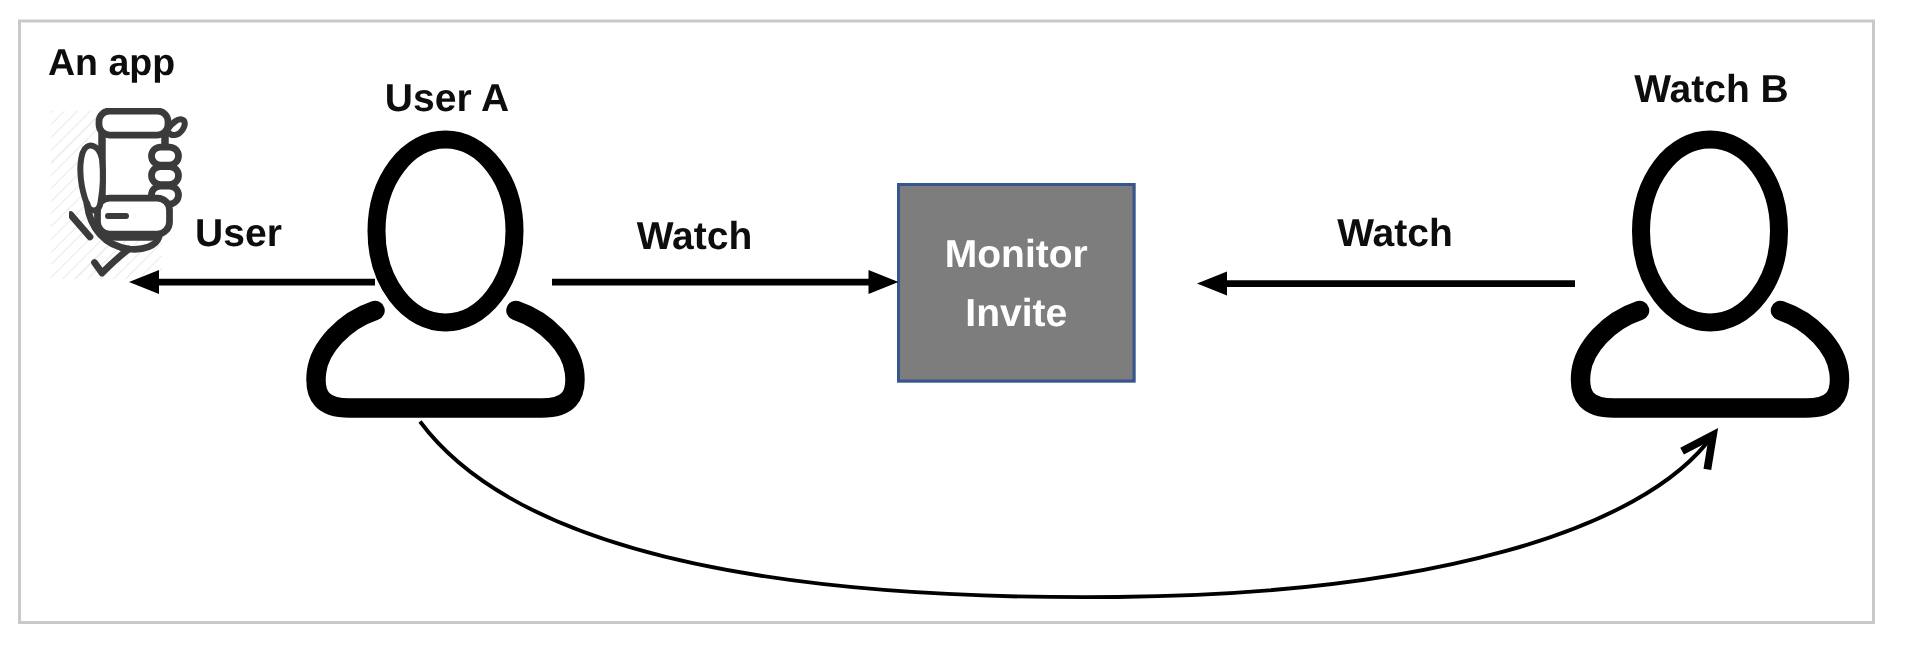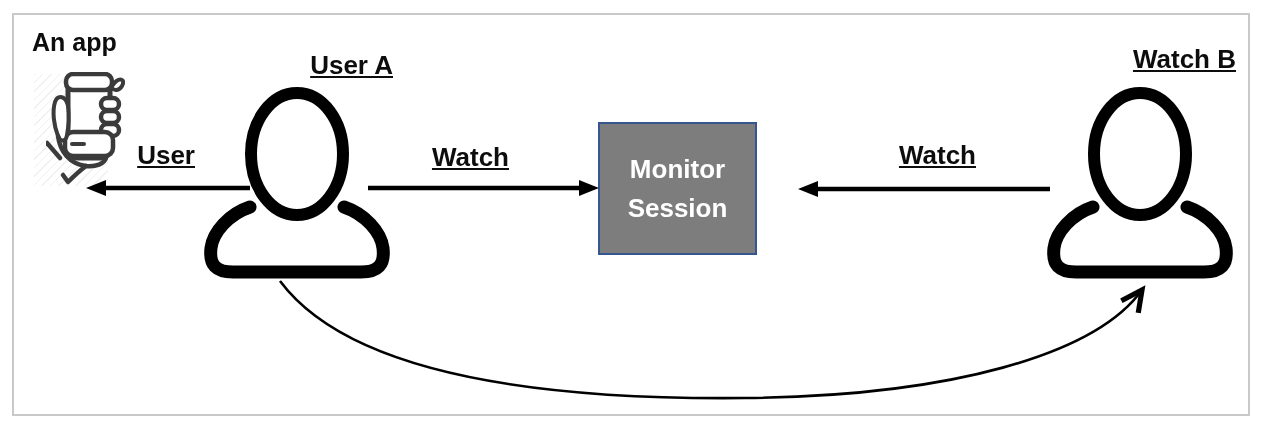--- a/index.html
+++ b/index.html
@@ -8,21 +8,21 @@
     font-family:"Liberation Sans",sans-serif;overflow:hidden;
   }
   .frame{
     position:absolute;left:12px;top:13px;width:1238px;height:403px;
     border:2px solid #c9c9c9;background:#ffffff;box-sizing:border-box;
   }
   .lbl{
     position:absolute;font-weight:700;color:#0d0d0d;font-size:26px;
     white-space:nowrap;line-height:30px;
   }
-  .lbl.center{text-align:right;text-decoration:underline;}
+  .lbl.center{text-align:center;}
   .an-app{left:32px;top:27px;font-size:25px;}
   .user-a-label{left:203px;top:50px;width:190px;}
   .user-b-label{left:1046px;top:44px;width:190px;}
   .play-label{left:123px;top:140px;width:72px;}
   .watch-a-label{left:417px;top:142px;width:92px;}
   .watch-b-label{left:884px;top:140px;width:92px;}
   .invite-label{left:680px;top:326px;width:80px;}
   .hatch{
     position:absolute;left:34px;top:74px;width:74px;height:112px;
     background:repeating-linear-gradient(135deg, rgba(0,0,0,0.06) 0 1px, transparent 1px 6px);
@@ -70,21 +70,21 @@
     <ellipse cx="94" cy="70" rx="46" ry="61" fill="#ffffff" stroke="#000000" stroke-width="12"></ellipse>
   </svg>
 
   <svg class="person person-b" width="190" height="200" viewBox="0 0 190 200">
     <path d="M47,123 C26,130 10,148 8,164 C6,181 13,188 30,188 L158,188 C175,188 182,181 180,164 C178,148 162,130 141,123" fill="none" stroke="#000000" stroke-width="13" stroke-linecap="round"></path>
     <ellipse cx="94" cy="70" rx="46" ry="61" fill="#ffffff" stroke="#000000" stroke-width="12"></ellipse>
   </svg>
 
   <div class="monitor">
     <div>Monitor</div>
-    <div>Session</div>
+    <div>Invite</div>
   </div>
 
   <svg class="arrows" width="1271" height="433" viewBox="0 0 1271 433">
     <defs>
       <marker id="openArrow" markerWidth="12" markerHeight="12" refX="9" refY="5" orient="auto">
         <path d="M1,1 L9,5 L1,9" fill="none" stroke="#000000" stroke-width="2"></path>
       </marker>
     </defs>
     <g>
       <line x1="104" y1="188" x2="250" y2="188" stroke="#000000" stroke-width="4.5"></line>

